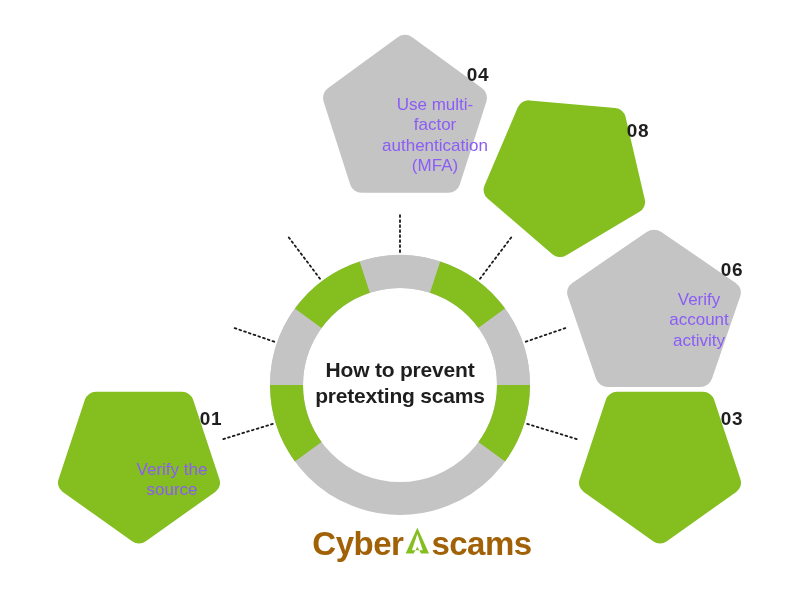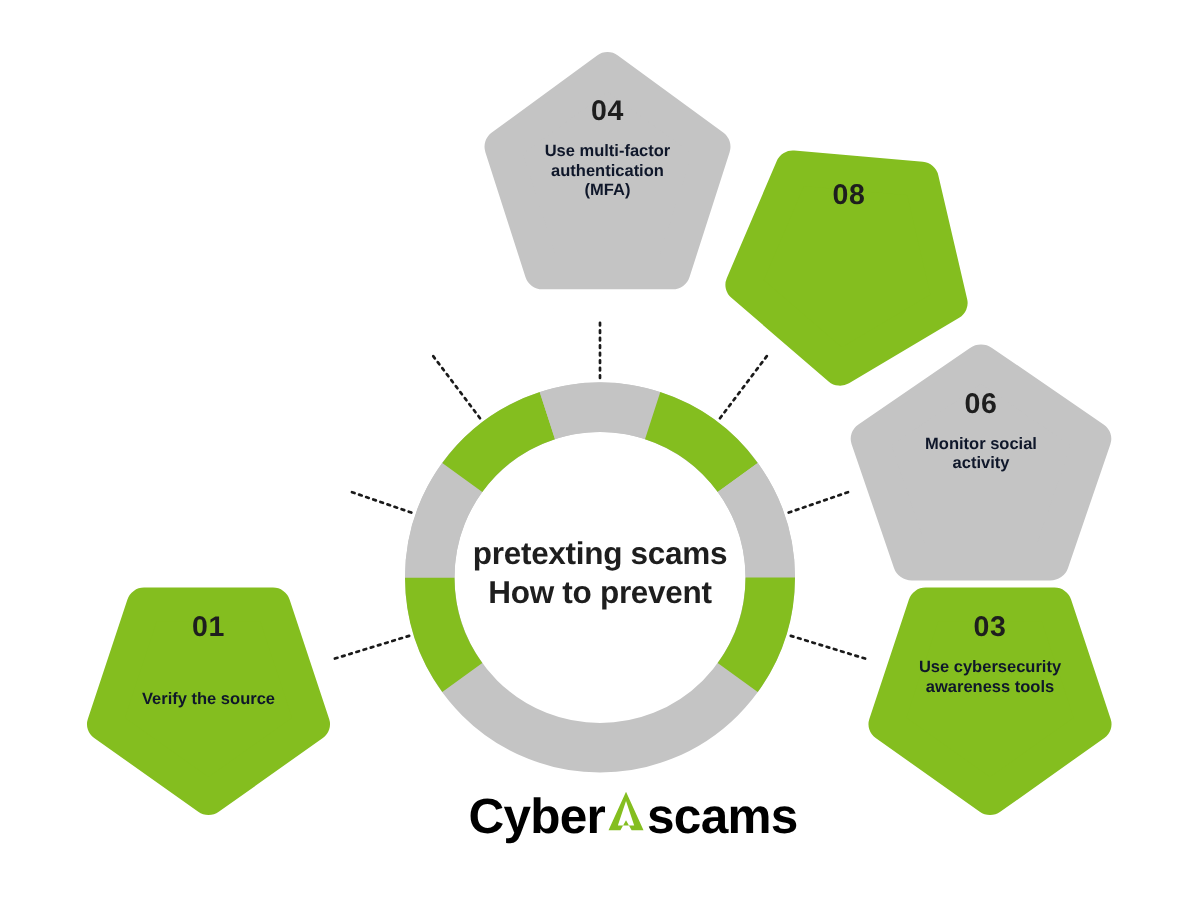--- a/index.html
+++ b/index.html
@@ -20,41 +20,41 @@
   .pent-05 .pent-shape{transform:rotate(5deg) scaleY(-1);}
   .pent-01{left:56px;top:383px;width:166px;height:162px;}
   .pent-02{left:57px;top:211px;width:178px;height:168px;}
   .pent-03{left:172px;top:95px;width:166px;height:164px;}
   .pent-04{left:321px;top:33px;width:168px;height:169px;}
   .pent-05{left:483px;top:95px;width:166px;height:164px;}
   .pent-06{left:565px;top:228px;width:178px;height:168px;}
   .pent-07{left:577px;top:383px;width:166px;height:162px;}
   .pent-content{
     position:absolute;left:0;top:0;right:0;bottom:0;display:flex;flex-direction:column;
-    align-items:center;text-align:center;
+    align-items:flex-end;text-align:center;
   }
   .pent.shape-up .pent-content{padding-top:31px;}
   .pent.shape-down .pent-content{padding-top:25px;}
   .pent-number{font-size:19px;font-weight:700;color:#1E1E1E;letter-spacing:.5px;}
   .pent-label{
-    font-size:11px;font-weight:700;line-height:1.2;color:#0f172a;margin-top:9px;
+    font-size:17px;font-weight:400;line-height:1.2;color:#8b5cf6;margin-top:9px;
     overflow-wrap:anywhere;
   }
   .pent-01 .pent-label{max-width:100px;margin-top:30px;}
   .pent-02 .pent-label{max-width:112px;}
   .pent-03 .pent-label{max-width:128px;}
   .pent-04 .pent-label{max-width:108px;}
   .pent-05 .pent-label{max-width:108px;}
   .pent-06 .pent-label{max-width:88px;}
   .pent-07 .pent-label{max-width:110px;}
   .logo{
     position:absolute;left:50%;top:527px;transform:translateX(calc(-50% + 22px));
     display:flex;align-items:baseline;
   }
-  .logo-text{font-size:33px;font-weight:700;line-height:1;color:#000000;letter-spacing:-0.5px;}
+  .logo-text{font-size:33px;font-weight:700;line-height:1;color:#a16207;letter-spacing:-0.5px;}
   .logo-arrow{width:26px;height:28px;margin:0 1px -2px 1px;}
 </style>
 </head>
 <body>
 
 <div class="canvas">
 
   <svg class="ring-layer" viewBox="0 0 800 600">
       <circle cx="400" cy="385" r="113.5" fill="none" stroke="#C4C4C4" stroke-width="33"></circle>
       <path d="M 308.2 451.7 A 113.5 113.5 0 0 1 286.5 385.0" fill="none" stroke="#84BE1F" stroke-width="33"></path>
@@ -67,22 +67,22 @@
       <line x1="272.8" y1="423.9" x2="222.1" y2="439.4" stroke="#1A1A1A" stroke-width="1.8" stroke-dasharray="1.8 3.2" stroke-linecap="round"></line>
       <line x1="274.2" y1="341.7" x2="232.6" y2="327.4" stroke="#1A1A1A" stroke-width="1.8" stroke-dasharray="1.8 3.2" stroke-linecap="round"></line>
       <line x1="320.0" y1="278.8" x2="288.7" y2="237.3" stroke="#1A1A1A" stroke-width="1.8" stroke-dasharray="1.8 3.2" stroke-linecap="round"></line>
       <line x1="400.0" y1="252.0" x2="400.0" y2="214.0" stroke="#1A1A1A" stroke-width="1.8" stroke-dasharray="1.8 3.2" stroke-linecap="round"></line>
       <line x1="480.0" y1="278.8" x2="511.3" y2="237.3" stroke="#1A1A1A" stroke-width="1.8" stroke-dasharray="1.8 3.2" stroke-linecap="round"></line>
       <line x1="525.8" y1="341.7" x2="567.4" y2="327.4" stroke="#1A1A1A" stroke-width="1.8" stroke-dasharray="1.8 3.2" stroke-linecap="round"></line>
       <line x1="527.2" y1="423.9" x2="577.9" y2="439.4" stroke="#1A1A1A" stroke-width="1.8" stroke-dasharray="1.8 3.2" stroke-linecap="round"></line>
     </svg>
 
   <div class="center-title">
+    <div>How to prevent</div>
     <div>pretexting scams</div>
-    <div>How to prevent</div>
   </div>
 
   <div class="pent pent-01 shape-down">
     <svg class="pent-shape" viewBox="0 0 100 100" preserveAspectRatio="none">
       <polygon class="pent-poly" points="50,8 8.2,38.4 24.1,87.6 75.9,87.6 91.8,38.4" fill="#84BE1F" stroke="#84BE1F"></polygon>
     </svg>
     <div class="pent-content">
       <div class="pent-number">01</div>
       <div class="pent-label">Verify the source</div>
     </div>
@@ -108,31 +108,30 @@
       <div class="pent-number">08</div>
     </div>
   </div>
 
   <div class="pent pent-06 shape-up">
     <svg class="pent-shape" viewBox="0 0 100 100" preserveAspectRatio="none">
       <polygon class="pent-poly" points="50,8 8.2,38.4 24.1,87.6 75.9,87.6 91.8,38.4" fill="#C4C4C4" stroke="#C4C4C4"></polygon>
     </svg>
     <div class="pent-content">
       <div class="pent-number">06</div>
-      <div class="pent-label">Monitor social activity</div>
+      <div class="pent-label">Verify account activity</div>
     </div>
   </div>
 
   <div class="pent pent-07 shape-down">
     <svg class="pent-shape" viewBox="0 0 100 100" preserveAspectRatio="none">
       <polygon class="pent-poly" points="50,8 8.2,38.4 24.1,87.6 75.9,87.6 91.8,38.4" fill="#84BE1F" stroke="#84BE1F"></polygon>
     </svg>
     <div class="pent-content">
       <div class="pent-number">03</div>
-      <div class="pent-label">Use cybersecurity awareness tools</div>
     </div>
   </div>
 
   <div class="logo">
     <span class="logo-text">Cyber</span>
     <svg class="logo-arrow" viewBox="0 0 32 36">
       <path fill-rule="evenodd" d="M16 1 L31 34 L20.8 34 L16 25.5 L11.2 34 L1 34 Z M16 9 L23 30 L9 30 Z" fill="#84BE1F"></path>
     </svg>
     <span class="logo-text">scams</span>
   </div>

